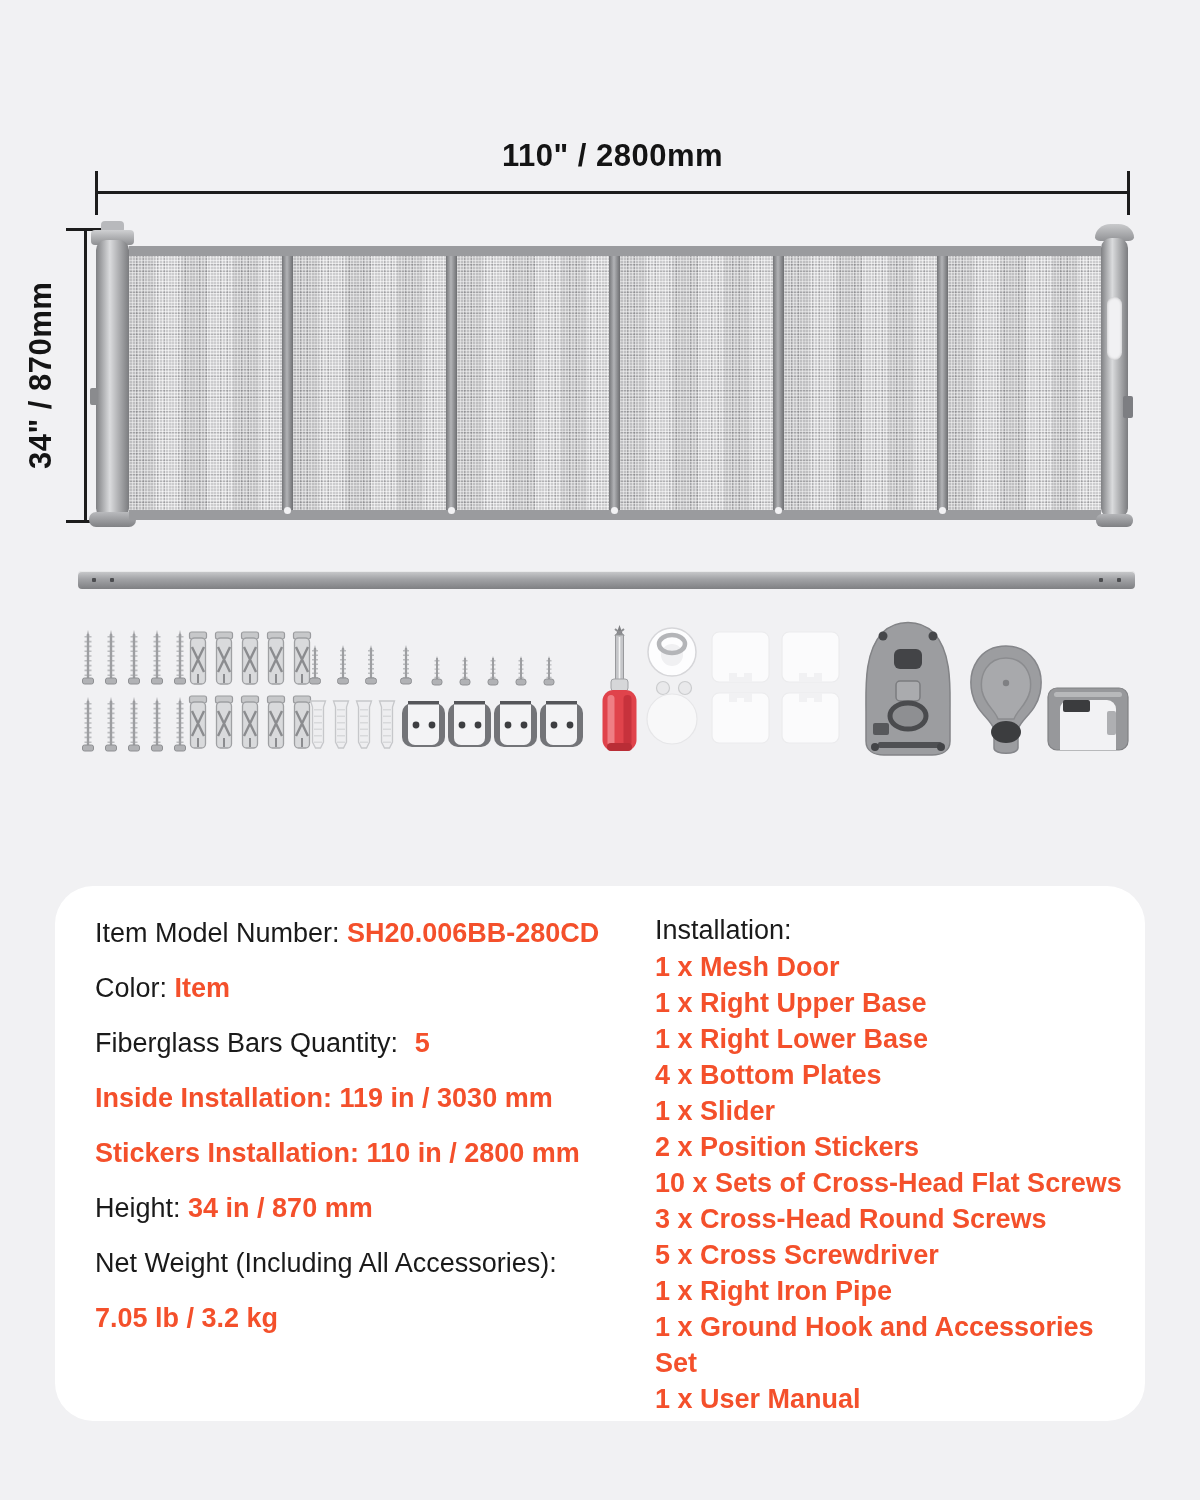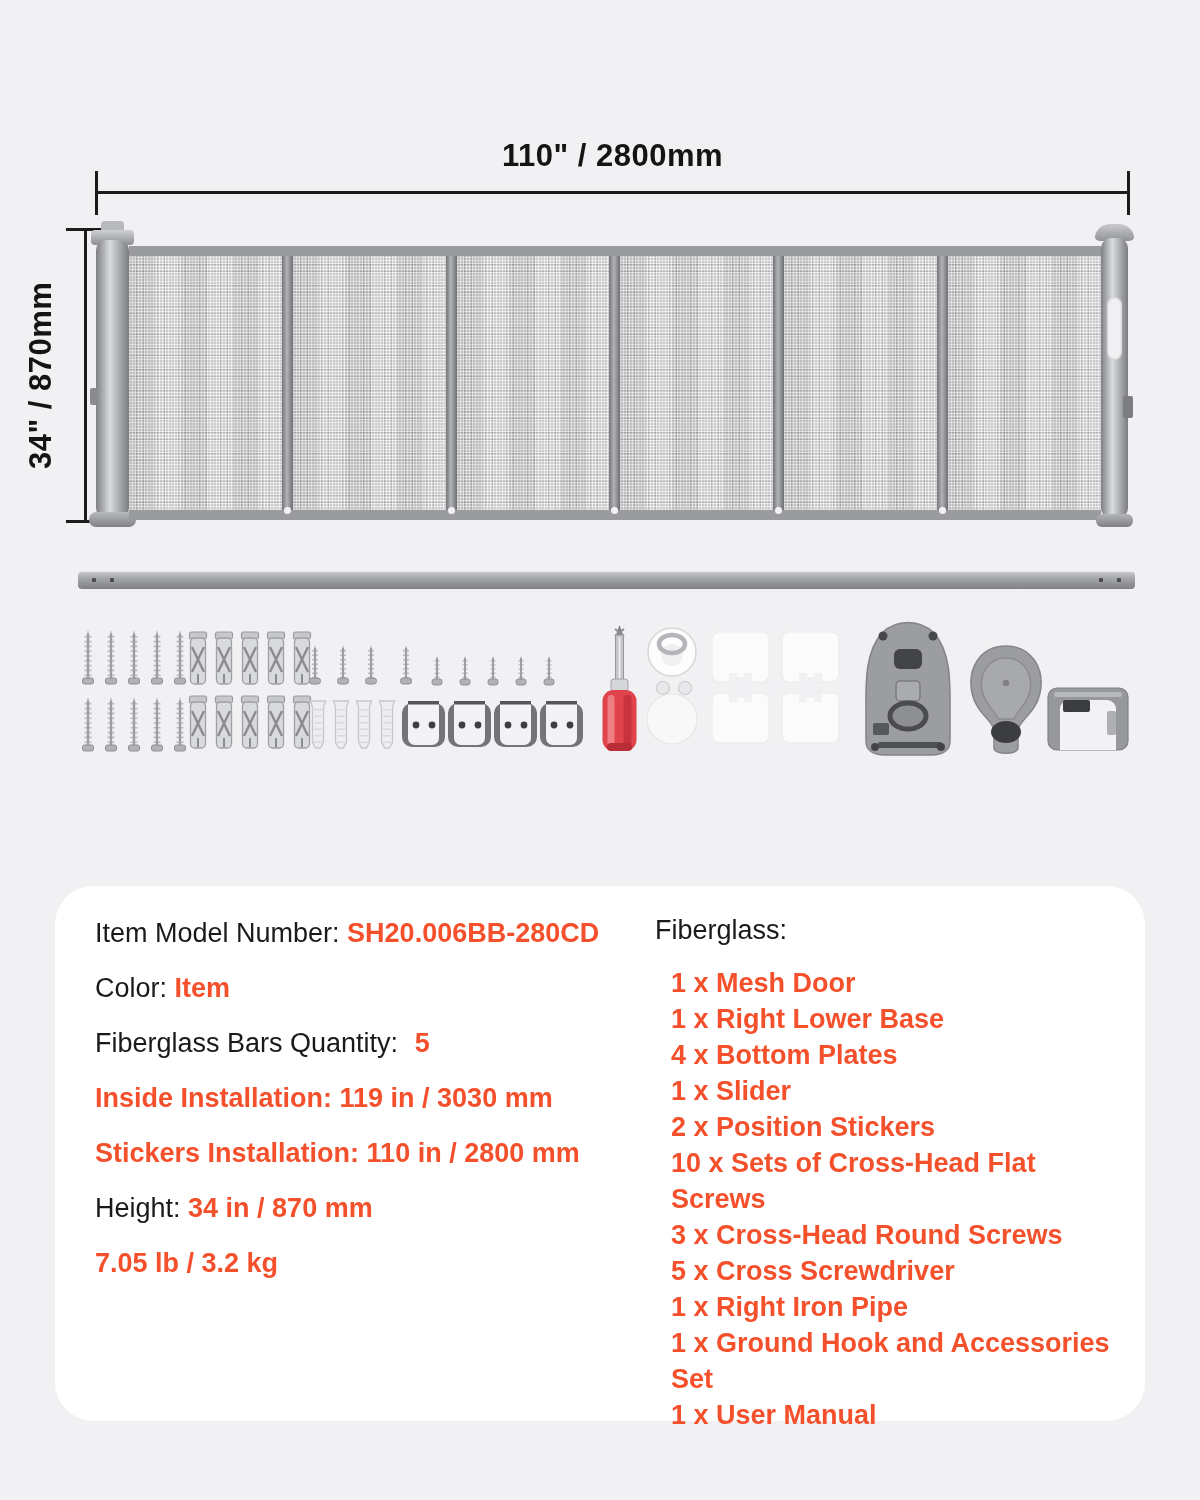--- a/index.html
+++ b/index.html
@@ -78,21 +78,21 @@
 
   
   .panel{left:55px;top:886px;width:1090px;height:535px;background:#FFFFFF;border-radius:38px;}
   .col-left{position:absolute;left:40px;top:32px;width:545px;}
   .spec-row{font-size:27px;line-height:30px;margin-bottom:25px;color:#1A1A1A;}
   .accent{color:#F4502B;}
   .bold{font-weight:700;margin-top:36px;}
   .val-gap{margin-left:9px;}
   .col-right{position:absolute;left:600px;top:26px;width:480px;}
   .acc-title{font-size:27px;line-height:37px;color:#1A1A1A;}
-  .acc-list{list-style:none;margin:16px;padding:0;}
+  .acc-list{list-style:none;margin:0;padding:0;}
   .acc-list li{font-size:27px;line-height:36px;font-weight:700;color:#F4502B;}
 </style>
 </head>
 <body>
 
 <div class="abs dim-top-label">110" / 2800mm</div>
 <div class="abs dim-top-line"></div>
 <div class="abs dim-left-label">34" / 870mm</div>
 <div class="abs dim-left-line"></div>
 
@@ -305,28 +305,32 @@
     <div class="spec-row">
       <span class="accent bold">Inside Installation: </span><span class="accent bold">119 in / 3030 mm</span>
     </div>
     <div class="spec-row">
       <span class="accent bold">Stickers Installation: </span><span class="accent bold">110 in / 2800 mm</span>
     </div>
     <div class="spec-row">
       <span>Height: </span><span class="accent bold">34 in / 870 mm</span>
     </div>
     <div class="spec-row">
+      <span>Net Weight (Including All Accessories):</span>
+    </div>
+    <div class="spec-row">
       <span class="accent bold">7.05 lb / 3.2 kg</span>
     </div>
   </div>
 
   <div class="col-right">
-    <div class="acc-title">Fiberglass:</div>
+    <div class="acc-title">Installation:</div>
     <ul class="acc-list">
       <li>1 x Mesh Door</li>
+      <li>1 x Right Upper Base</li>
       <li>1 x Right Lower Base</li>
       <li>4 x Bottom Plates</li>
       <li>1 x Slider</li>
       <li>2 x Position Stickers</li>
       <li>10 x Sets of Cross-Head Flat Screws</li>
       <li>3 x Cross-Head Round Screws</li>
       <li>5 x Cross Screwdriver</li>
       <li>1 x Right Iron Pipe</li>
       <li>1 x Ground Hook and Accessories Set</li>
       <li>1 x User Manual</li>

